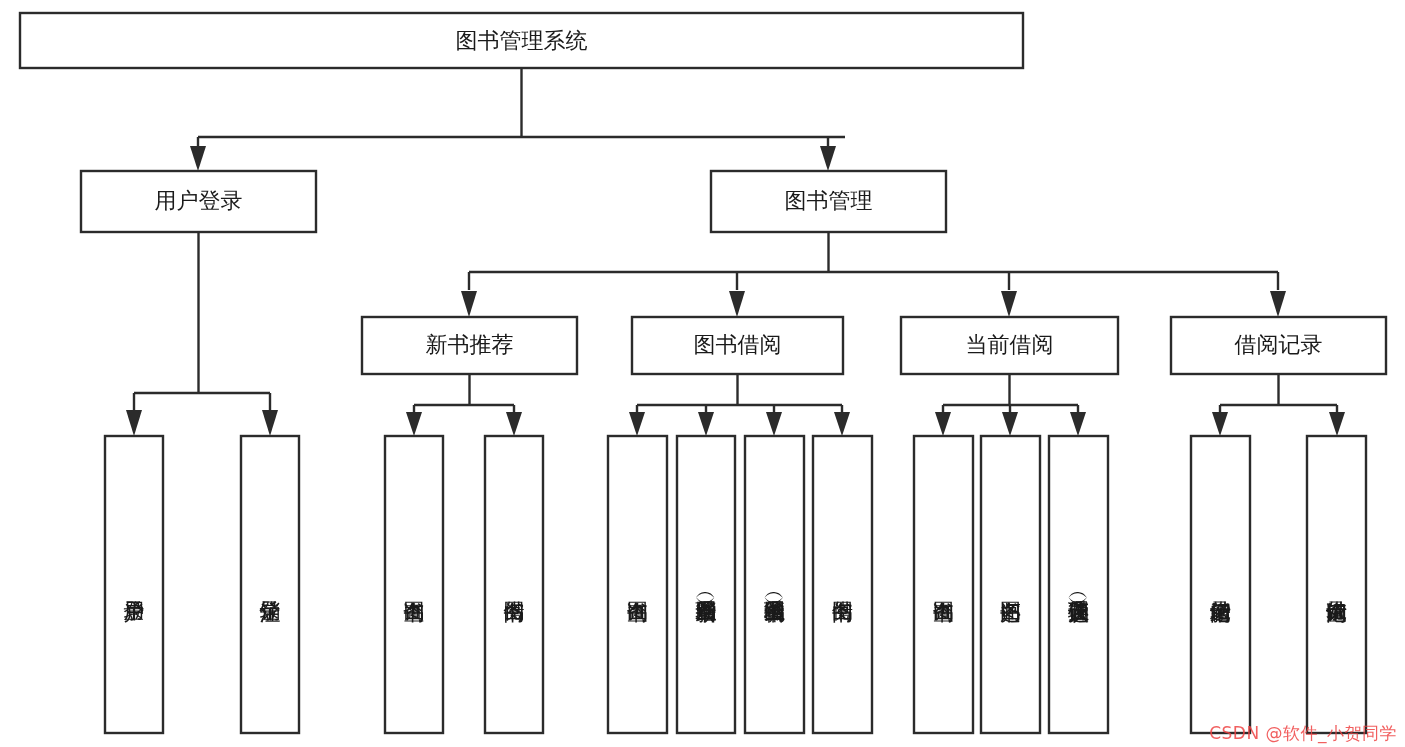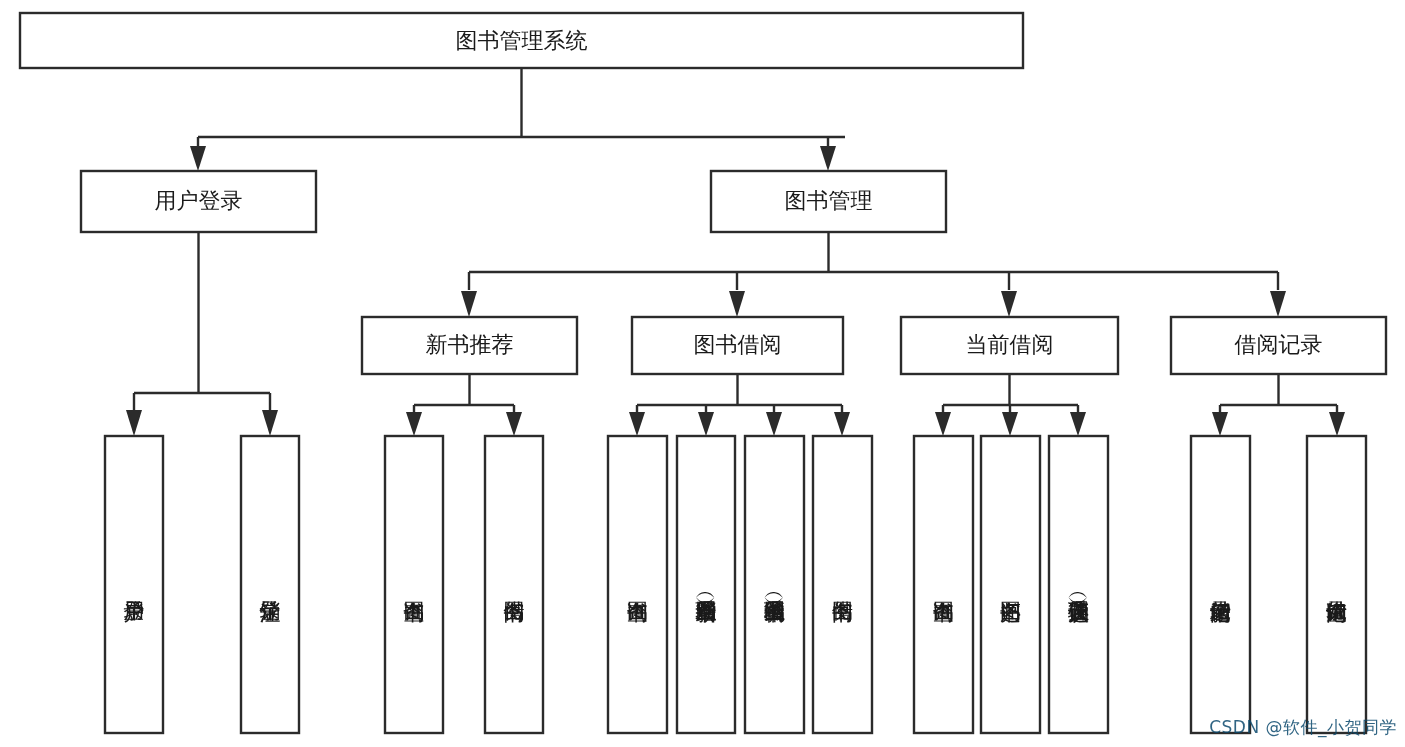--- a/index.html
+++ b/index.html
@@ -54,24 +54,24 @@
     font-size: 21px;
     fill: #1a1a1a;
     writing-mode: vertical-rl;
     text-orientation: upright;
     text-anchor: middle;
     white-space: pre;
   }
   .watermark {
     position: absolute;
     right: 8px;
-    bottom: 8px;
+    bottom: 2px;
     font-family: "DejaVu Sans", "Liberation Sans", sans-serif;
     font-size: 17px;
-    color: #0c4a6e;
+    color: #ef4444;
     letter-spacing: 0.5px;
     opacity: 0.85;
     pointer-events: none;
     user-select: none;
   }
 </style>
 </head>
 <body>
 
 <div id="diagram-root">

